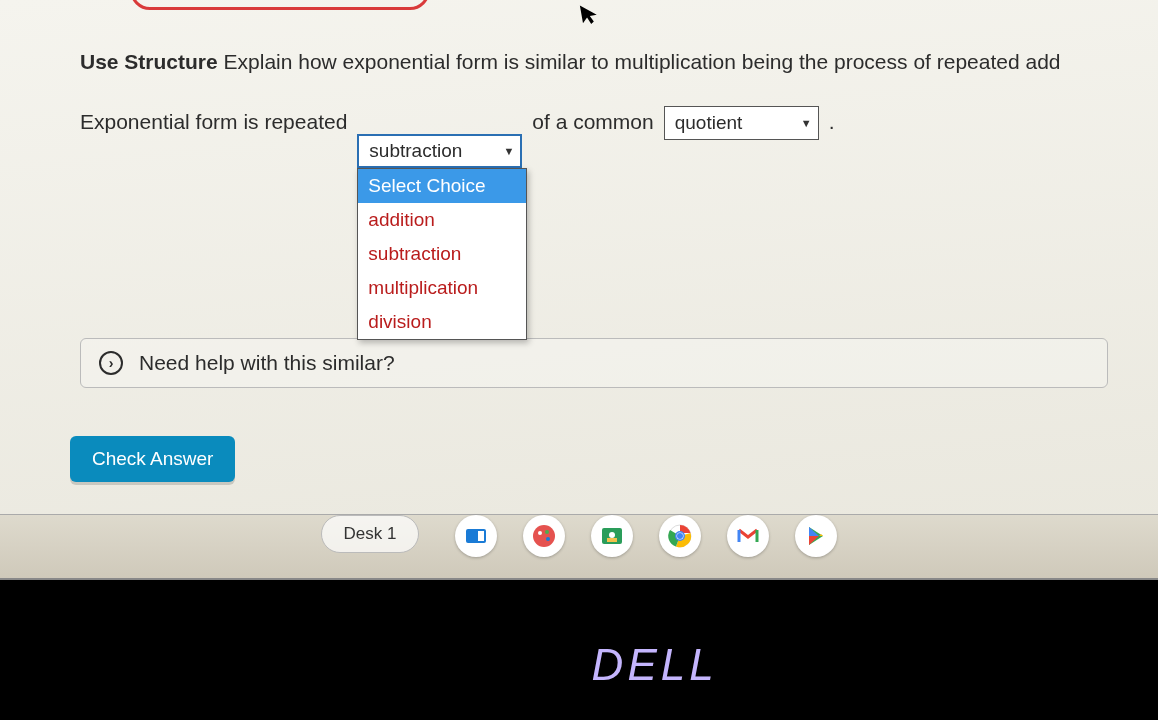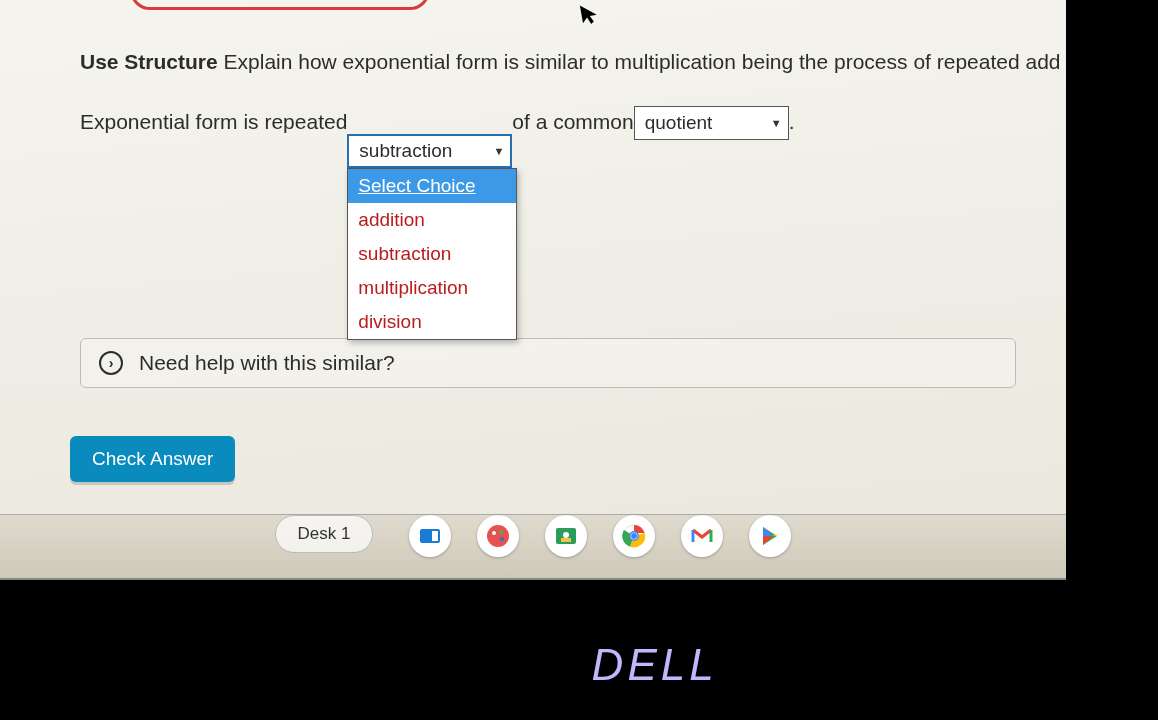--- a/index.html
+++ b/index.html
@@ -4,21 +4,21 @@
 <style>
   * { box-sizing: border-box; }
   html, body {
     margin: 0; padding: 0;
     width: 1158px; height: 720px;
     font-family: Arial, Helvetica, sans-serif;
     overflow: hidden;
     background: #000;
   }
   .screen {
-    width: 1066px;
+    width: 1158px;
     height: 580px;
     background: linear-gradient(175deg, #f5f4ee 0%, #e9e7dd 100%);
     position: relative;
     overflow: hidden;
     border-bottom: 2px solid #888;
   }
   .content {
     position: absolute;
     top: 0; left: 0; right: 0;
     padding: 40px 50px 0 80px;
@@ -29,20 +29,21 @@
     margin-top: 10px;
     margin-bottom: 32px;
     white-space: nowrap;
   }
   .instruction b { font-weight: 700; }
   .sentence {
     font-size: 21px;
     color: #2c2c2c;
     display: flex;
     align-items: flex-start;
+    gap: 10px;
     position: relative;
   }
   .sentence-text { padding-top: 4px; }
   .select-wrap {
     position: relative;
     display: inline-block;
     margin-top: 28px;
   }
   .fake-select {
     min-width: 165px;
@@ -81,21 +82,20 @@
   }
   .dropdown-item {
     padding: 6px 10px;
     font-size: 19px;
     color: #b91c1c;
     cursor: pointer;
   }
   .dropdown-item.hover {
     background: #3b99e8;
     color: #fff;
-    text-decoration: underline;
   }
   .help-row {
     margin-top: 170px;
     border: 1px solid #bbb;
     border-radius: 6px;
     padding: 12px 18px;
     display: flex;
     align-items: center;
     gap: 16px;
     font-size: 21px;

